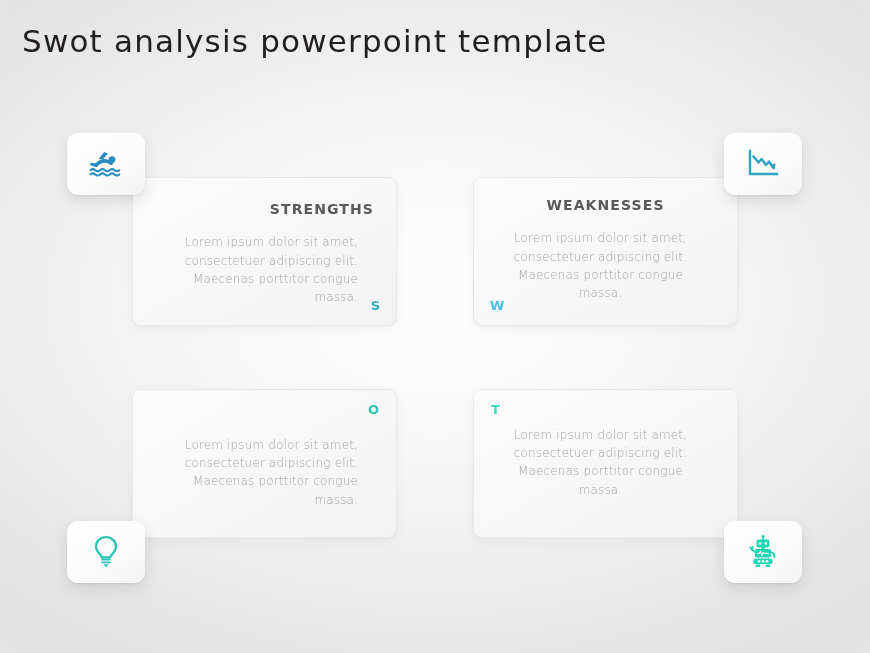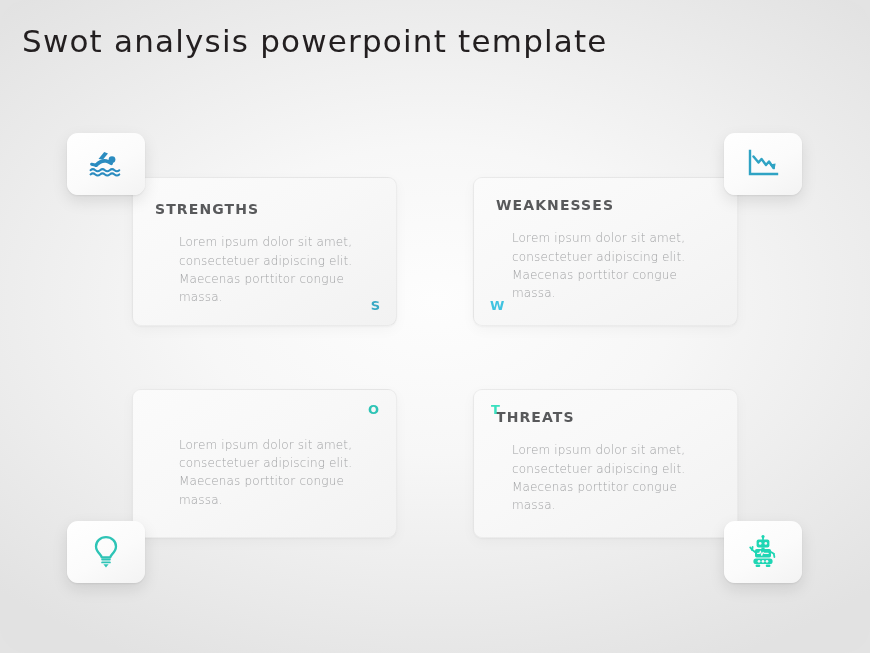--- a/index.html
+++ b/index.html
@@ -60,22 +60,22 @@
     position: relative;
     width: 100%;
     height: 100%;
     box-sizing: border-box;
     padding: 24px 22px 10px 22px;
   }
   .card-threats .card-inner,
   .card-weaknesses .card-inner { padding-top: 20px; }
   .card-opportunities .card-inner { padding-top: 30px; }
 
-  .align-right { }
-  .align-left  { text-align: left; }
+  .align-right { text-align: right; }
+  .align-left  { text-align: center; }
 
   .card-heading {
     font-family: "DejaVu Sans", sans-serif;
     font-size: 14px;
     font-weight: bold;
     letter-spacing: 1.1px;
     color: #58595b;
     margin: 0 0 14px 0;
     line-height: 1.1;
   }
@@ -156,21 +156,20 @@
   <div class="card card-opportunities">
     <div class="card-inner align-right">
       <div class="corner-letter corner-tr" style="color:#2ec4b6;">O</div>
       <div class="card-body">Lorem ipsum dolor sit amet, consectetuer adipiscing elit. Maecenas porttitor congue massa.</div>
     </div>
   </div>
 
   <div class="card card-threats">
     <div class="card-inner align-left">
       <div class="corner-letter corner-tl" style="color:#3ae0bf;">T</div>
-      <div class="card-heading">THREATS</div>
       <div class="card-body">Lorem ipsum dolor sit amet, consectetuer adipiscing elit. Maecenas porttitor congue massa.</div>
     </div>
   </div>
 
   <div class="icon-tile tile-swimmer">
     <span>
       <svg width="36" height="30" viewBox="0 0 36 30" fill="none" xmlns="http://www.w3.org/2000/svg">
 
         <path d="M10.5 10.0 L16.2 3.0 L20.0 4.6 L15.0 10.6 Z" fill="#2b8cc0"></path>
 

